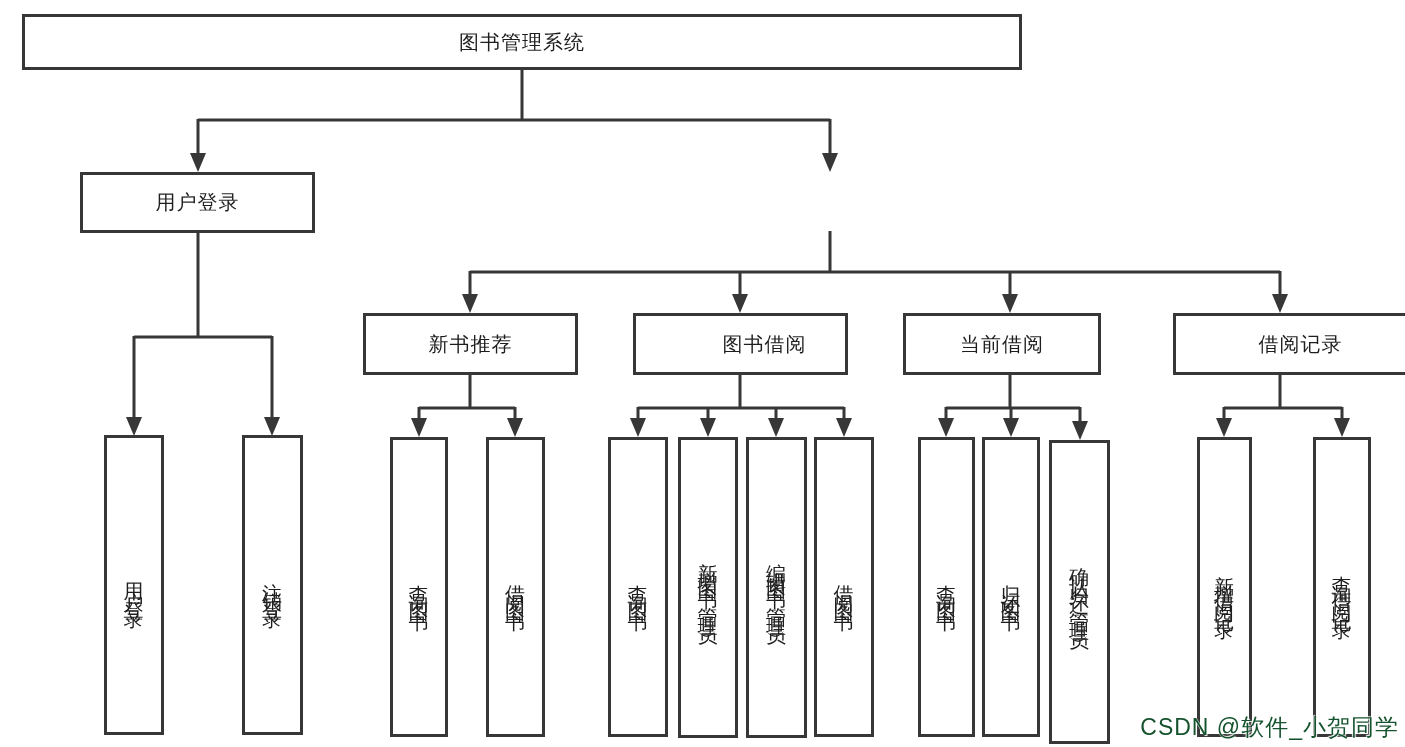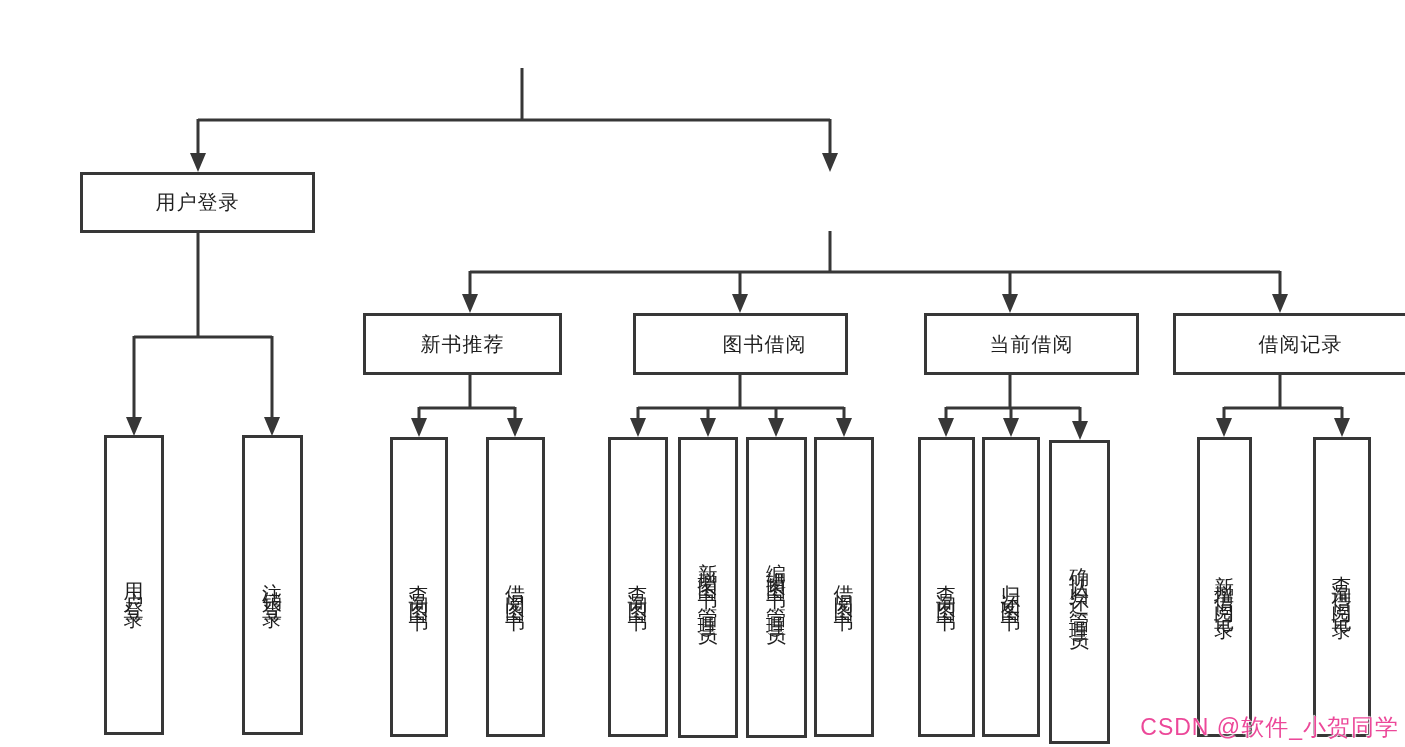--- a/index.html
+++ b/index.html
@@ -35,21 +35,21 @@
     text-orientation:mixed;
     font-size:20px;
     line-height:1;
     letter-spacing:9px;
     white-space:nowrap;
   }
   #watermark{
     position:absolute;
     right:6px;bottom:4px;
     font-size:23px;
-    color:#ec4899;
+    color:#14532d;
     text-shadow:1px 1px 1px #ffffff, -1px -1px 1px #ffffff;
     z-index:3;
     letter-spacing:1px;
   }
 </style>
 </head>
 <body>
 
 <div id="canvas">
 
@@ -69,33 +69,34 @@
              M462 294 L478 294 L470 313 Z  M732 294 L748 294 L740 313 Z
              M1002 294 L1018 294 L1010 313 Z  M1272 294 L1288 294 L1280 313 Z
              M411 418 L427 418 L419 437 Z  M507 418 L523 418 L515 437 Z
              M630 418 L646 418 L638 437 Z  M700 418 L716 418 L708 437 Z
              M768 418 L784 418 L776 437 Z  M836 418 L852 418 L844 437 Z
              M938 418 L954 418 L946 437 Z  M1003 418 L1019 418 L1011 437 Z
              M1072 421 L1088 421 L1080 440 Z
              M1216 418 L1232 418 L1224 437 Z  M1334 418 L1350 418 L1342 437 Z"></path>
   </svg>
 
+  <div class="hbox" style="left:22px;top:14px;width:1000px;height:56px;">图书管理系统</div>
 
   <div class="hbox" style="left:80px;top:172px;width:235px;height:61px;">用户登录</div>
 
   <div class="vbox" style="left:104px;top:435px;width:60px;height:300px;">
     <span class="vlabel">用户登录</span>
   </div>
   <div class="vbox" style="left:242px;top:435px;width:61px;height:300px;">
     <span class="vlabel">注销登录</span>
   </div>
 
-  <div class="hbox" style="left:363px;top:313px;width:199px;height:62px;">新书推荐</div>
+  <div class="hbox" style="left:363px;top:313px;width:215px;height:62px;">新书推荐</div>
   <div class="hbox" style="left:633px;top:313px;width:215px;height:62px;padding-left:48px;">图书借阅</div>
-  <div class="hbox" style="left:903px;top:313px;width:215px;height:62px;margin-left:21px;">当前借阅</div>
+  <div class="hbox" style="left:903px;top:313px;width:198px;height:62px;">当前借阅</div>
   <div class="hbox" style="left:1173px;top:313px;width:255px;height:62px;">借阅记录</div>
 
   <div class="vbox" style="left:390px;top:437px;width:58px;height:300px;">
     <span class="vlabel">查询图书</span>
   </div>
   <div class="vbox" style="left:486px;top:437px;width:59px;height:300px;">
     <span class="vlabel">借阅图书</span>
   </div>
 
   <div class="vbox" style="left:608px;top:437px;width:60px;height:300px;">

